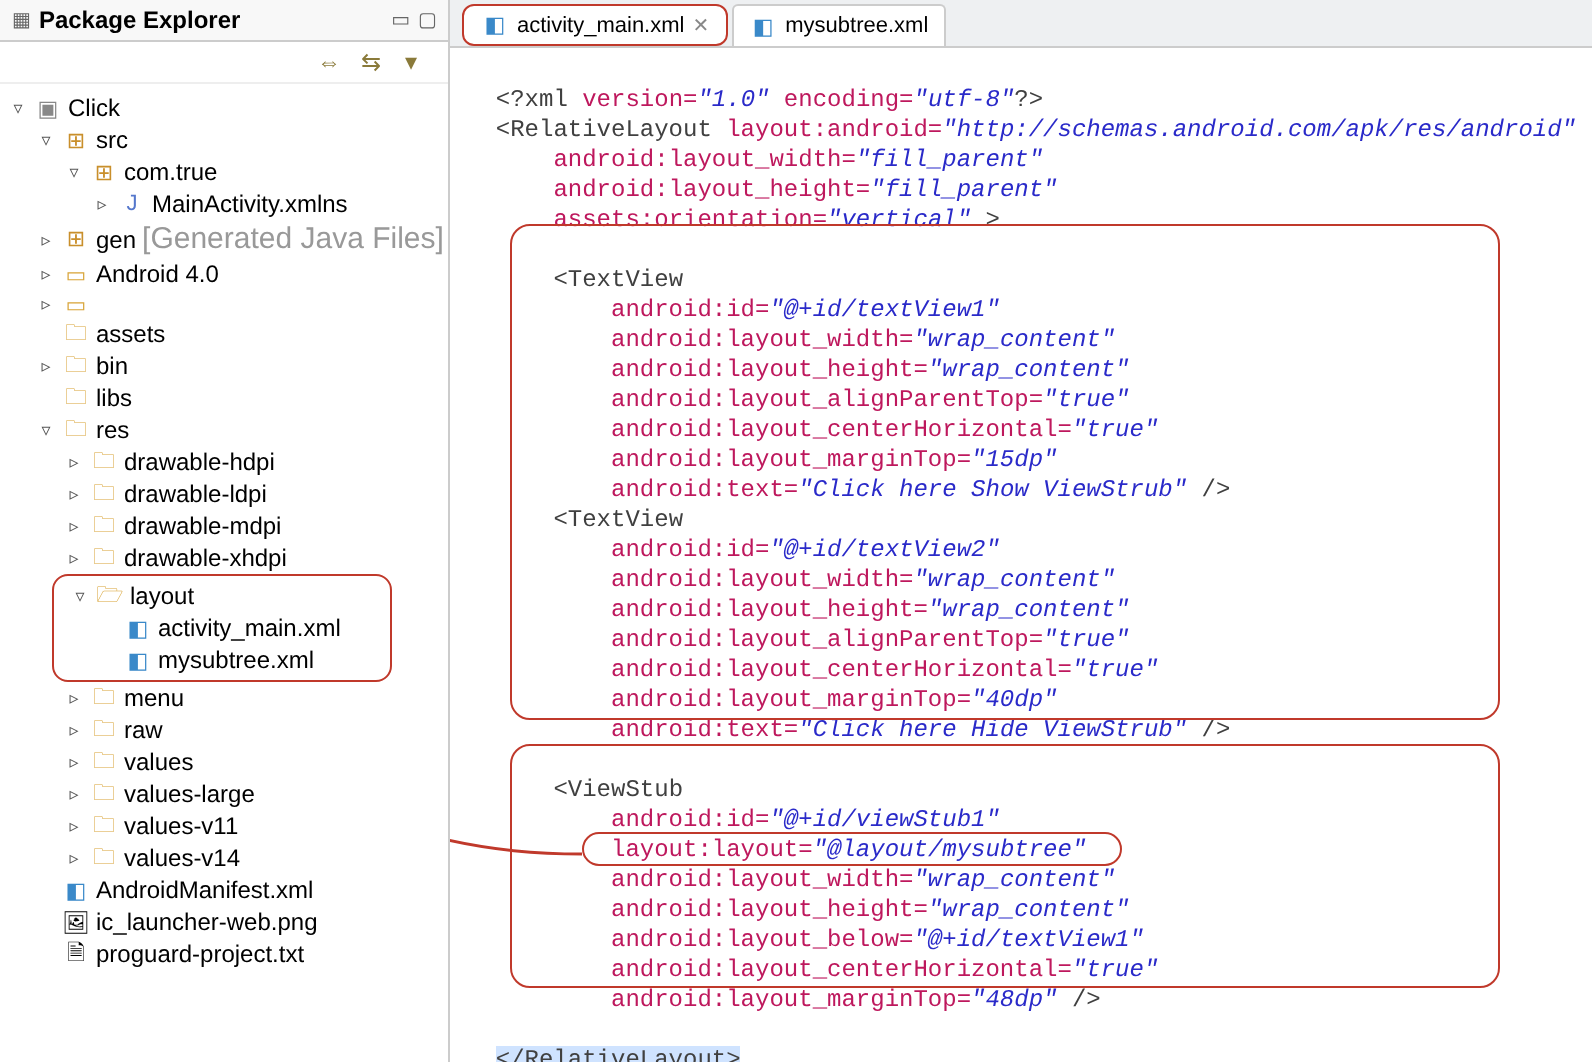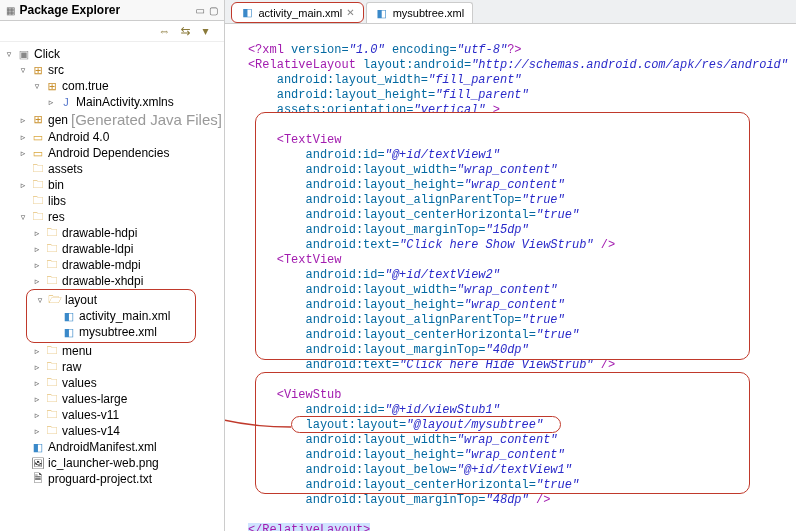--- a/index.html
+++ b/index.html
@@ -88,22 +88,22 @@
     flex: 1;
     padding: 4px 8px;
     font-family: Consolas, "Courier New", monospace;
     font-size: 12px;
     white-space: pre;
     line-height: 15px;
     overflow: auto;
     position: relative;
     font-style: italic;
   }
-  .tag { color: #a21caf; font-style: normal; }
-  .attr { color: #0369a1; font-style: normal; }
+  .tag { color: #404040; font-style: normal; }
+  .attr { color: #be185d; font-style: normal; }
   .val { color: #2a2ac9; font-style: italic; }
   .red-box {
     border: 1.5px solid #c0392b;
     border-radius: 10px;
     position: absolute;
     pointer-events: none;
   }
   .arrow-line {
     position: absolute;
     pointer-events: none;
@@ -159,21 +159,20 @@
           <span class="gentxt">[Generated Java Files]</span>
         </div>
       <div class="tree-item" style="margin-left:14px">
           <span class="twisty">▹</span>
           <span class="icon folder">▭</span>
           <span>Android 4.0</span>
         </div>
       <div class="tree-item" style="margin-left:14px">
           <span class="twisty">▹</span>
           <span class="icon folder">▭</span>
-          <span>Android Dependencies</span>
         </div>
       <div class="tree-item" style="margin-left:14px">
           <span class="twisty"></span>
           <span class="icon folder">🗀</span>
           <span>assets</span>
         </div>
       <div class="tree-item" style="margin-left:14px">
           <span class="twisty">▹</span>
           <span class="icon folder">🗀</span>
           <span>bin</span>

